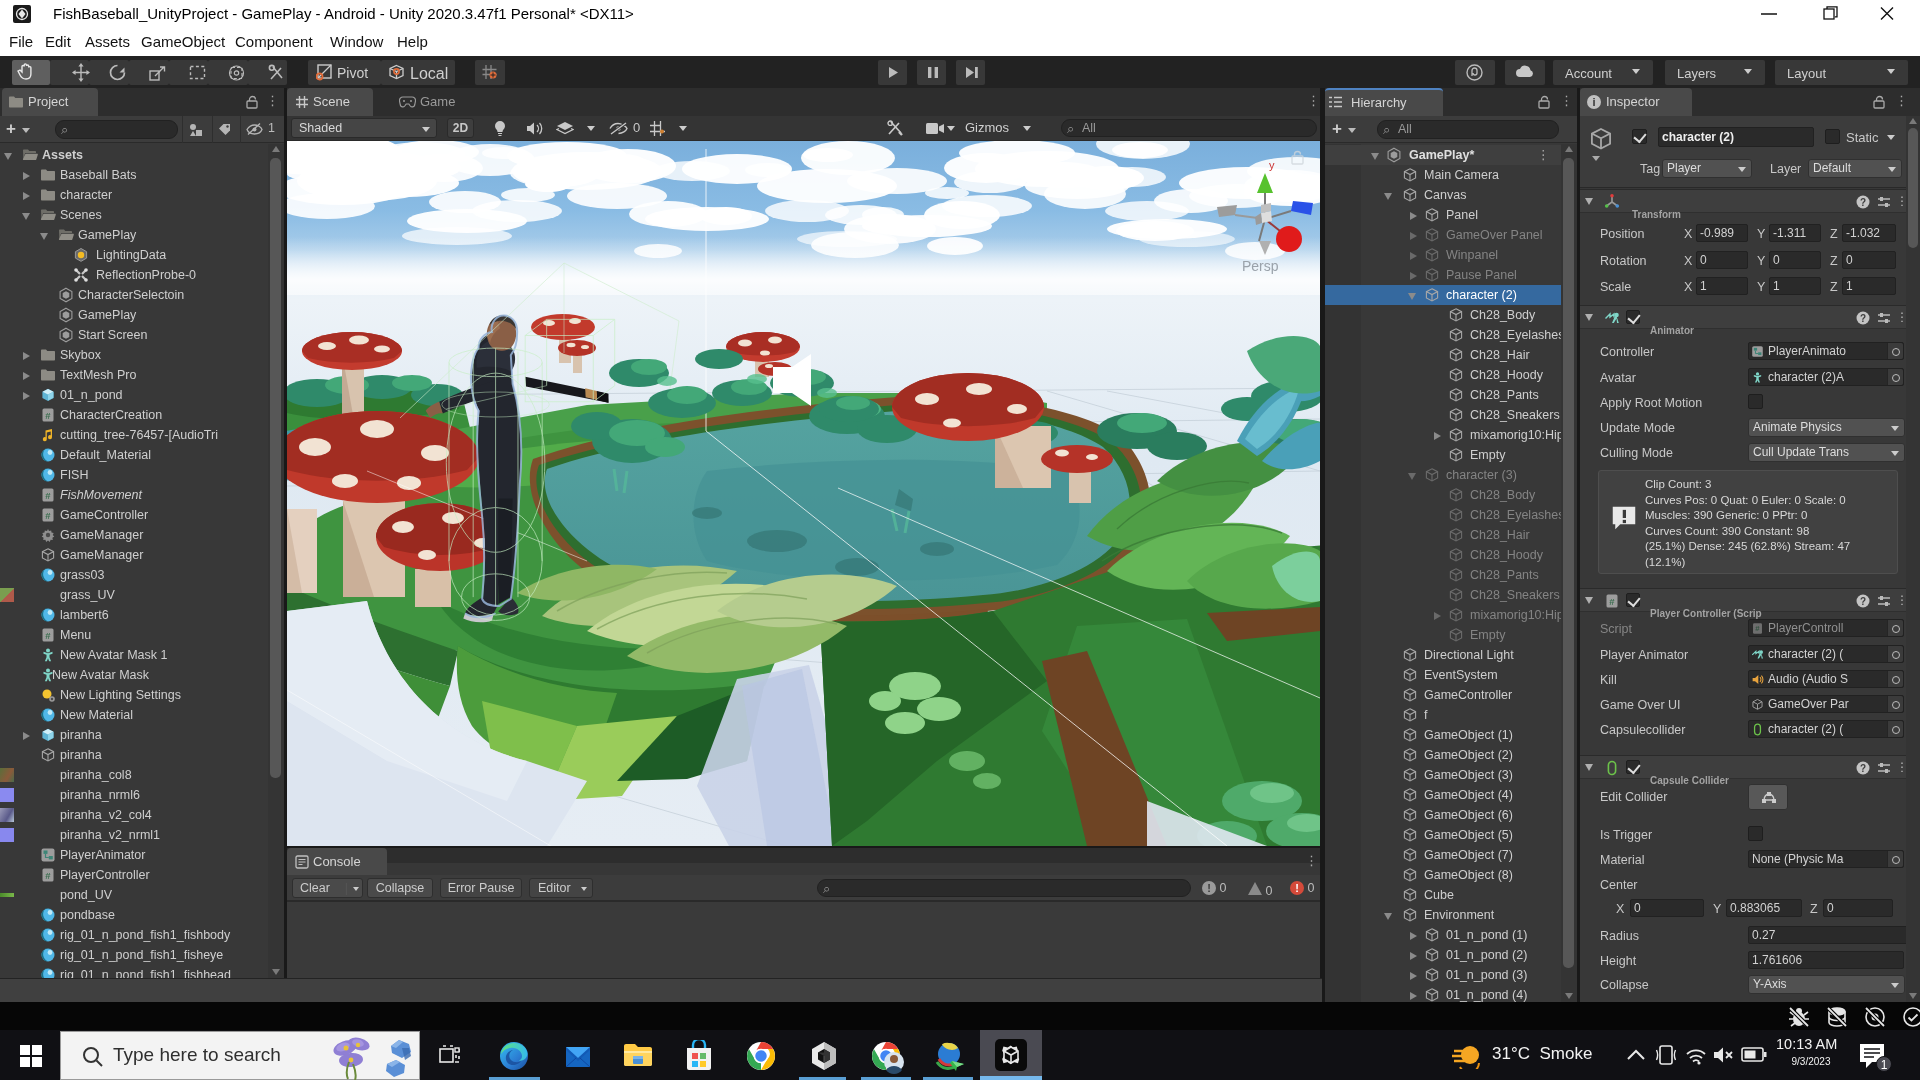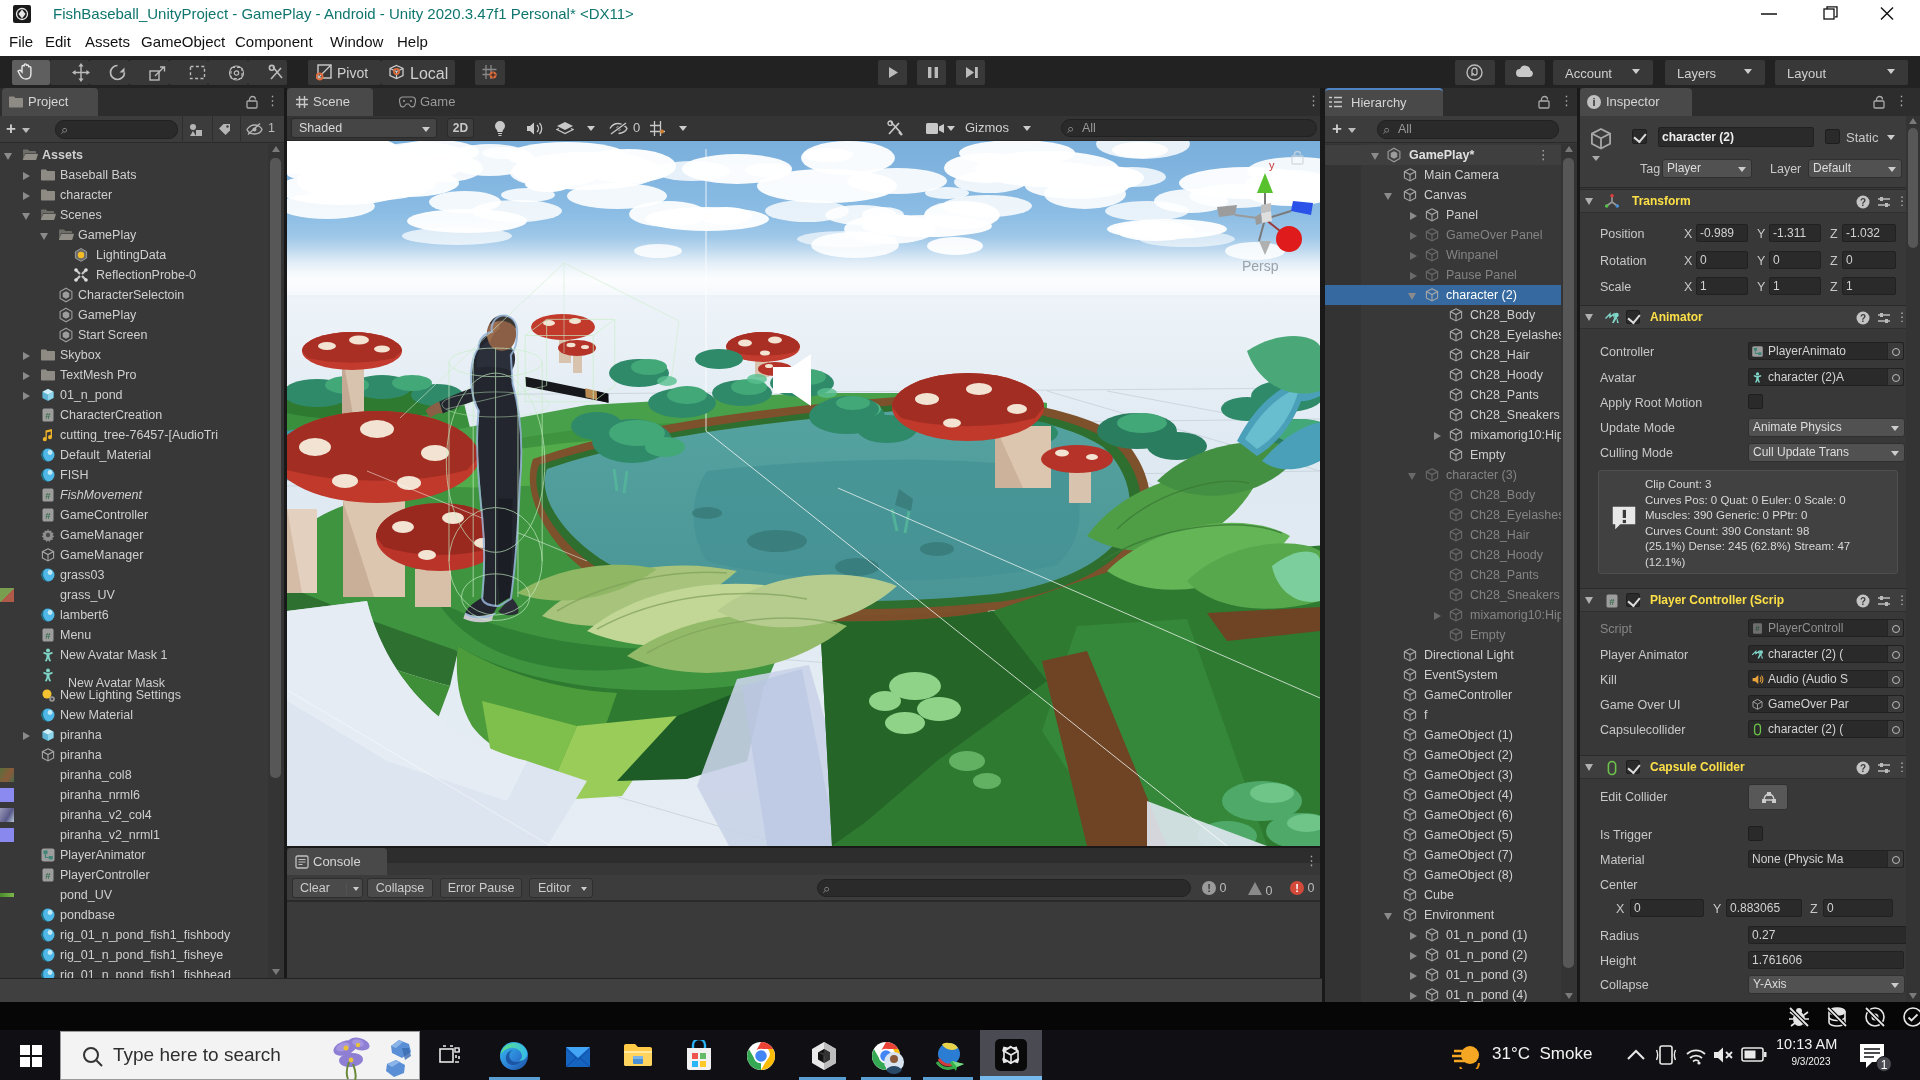--- a/index.html
+++ b/index.html
@@ -1,21 +1,21 @@
 <!DOCTYPE html>
 <html><head>
 <meta charset="utf-8">
 <style>
 * { margin:0; padding:0; box-sizing:border-box; }
 html,body { width:1920px; height:1080px; overflow:hidden; background:#191919; }
 body { font-family:"Liberation Sans", sans-serif; position:relative; }
 .abs { position:absolute; }
 
 #titlebar { left:0; top:0; width:1920px; height:28px; background:#ffffff; color:#000; }
-#titlebar .title { position:absolute; left:53px; top:5px; font-size:15px; color:#0f766e; }
+#titlebar .title { position:absolute; left:53px; top:5px; font-size:15px; color:#000000; }
 #menubar { left:0; top:28px; width:1920px; height:28px; background:#ffffff; }
 #menubar span { position:absolute; top:5px; font-size:15px; color:#111; }
 #toolbar { left:0; top:56px; width:1920px; height:32px; background:#222222; }
 .tbtn { position:absolute; top:4px; height:25px; background:#383838; border-radius:2px; }
 .tbtn.sel { background:#5f5f5f; }
 
 .tabbar { position:absolute; left:0; top:0; right:0; height:28px; background:#2d2d2d; }
 .tab { position:absolute; top:0; height:28px; background:#494949; color:#d5d5d5; font-size:13px; line-height:28px; padding:0 10px 0 26px; border-radius:4px 4px 0 0; }
 .panel { position:absolute; background:#383838; }
 .toolrow { position:absolute; left:0; right:0; height:27px; background:#3c3c3c; border-bottom:1px solid #2a2a2a; }
@@ -33,21 +33,21 @@
 .dd { position:absolute; background:#515151; border:1px solid #303030; border-radius:3px; color:#dddddd; font-size:12px; height:19px; line-height:17px; padding:0 4px; }
 .dd:after { content:""; position:absolute; right:5px; top:7px; border-top:5px solid #ccc; border-left:4px solid transparent; border-right:4px solid transparent; }
 .chk { position:absolute; width:15px; height:15px; background:#2a2a2a; border:1px solid #1e1e1e; border-radius:2px; }
 .chk.on:after { content:""; position:absolute; left:3px; top:1px; width:6px; height:9px; border-right:2px solid #ddd; border-bottom:2px solid #ddd; transform:rotate(40deg); }
 .objpick { position:absolute; right:0; top:0; bottom:0; width:16px; background:#3b3b3b; border-left:1px solid #252525; border-radius:0 2px 2px 0; }
 .objpick:after { content:""; position:absolute; left:4px; top:5px; width:6px; height:6px; border:1.5px solid #bbb; border-radius:50%; }
 .fld { overflow:hidden; }
 .lbl { position:absolute; font-size:12.5px; color:#c8c8c8; }
 
 .chead { position:absolute; left:0; right:0; height:24px; background:#3e3e3e; border-top:1px solid #2a2a2a; border-bottom:1px solid #2f2f2f; }
-.chead .t { position:absolute; left:52px; top:4px; font-weight:bold; font-size:12px; color:#fde047; }
+.chead .t { position:absolute; left:52px; top:19px; font-weight:bold; font-size:10px; color:#a3a3a3; }
 
 #black-strip { left:0; top:1002px; width:1920px; height:28px; background:#060606; }
 #taskbar { left:0; top:1030px; width:1920px; height:50px; background:#101014; }
 </style>
 </head>
 <body>
 <svg width="0" height="0" style="position:absolute">
 <defs>
 <symbol id="folder" viewBox="0 0 16 16">
         <path d="M1 3.5c0-.6.4-1 1-1h4l1.3 1.6H14c.6 0 1 .4 1 1v7.4c0 .6-.4 1-1 1H2c-.6 0-1-.4-1-1z" fill="#8d8b84"></path>
@@ -444,21 +444,21 @@
   <div class="row" style="top:501px">
         <svg class="ic" style="left:40px">
           <use href="#avatar"></use>
         </svg>
         <div class="nm" style="left:60px;">New Avatar Mask 1</div>
       </div>
   <div class="row" style="top:521px">
         <svg class="ic" style="left:40px">
           <use href="#avatar"></use>
         </svg>
-        <div class="nm" style="left:68px;margin-top:8px;">New Avatar Mask</div>
+        <div class="nm" style="left:52px;">New Avatar Mask</div>
       </div>
   <div class="row" style="top:541px">
         <svg class="ic" style="left:40px">
           <use href="#sun"></use>
         </svg>
         <div class="nm" style="left:60px;">New Lighting Settings</div>
       </div>
   <div class="row" style="top:561px">
         <svg class="ic" style="left:40px">
           <use href="#sphere"></use>

